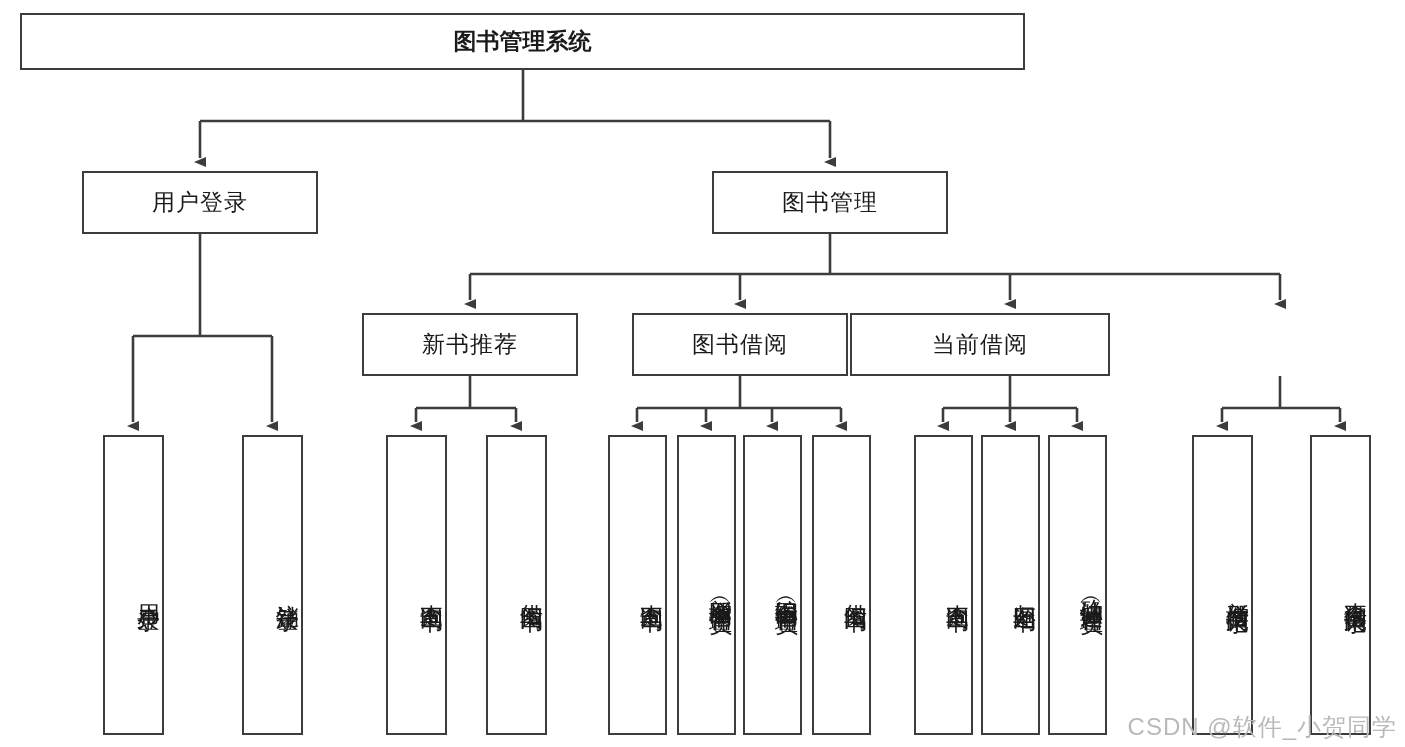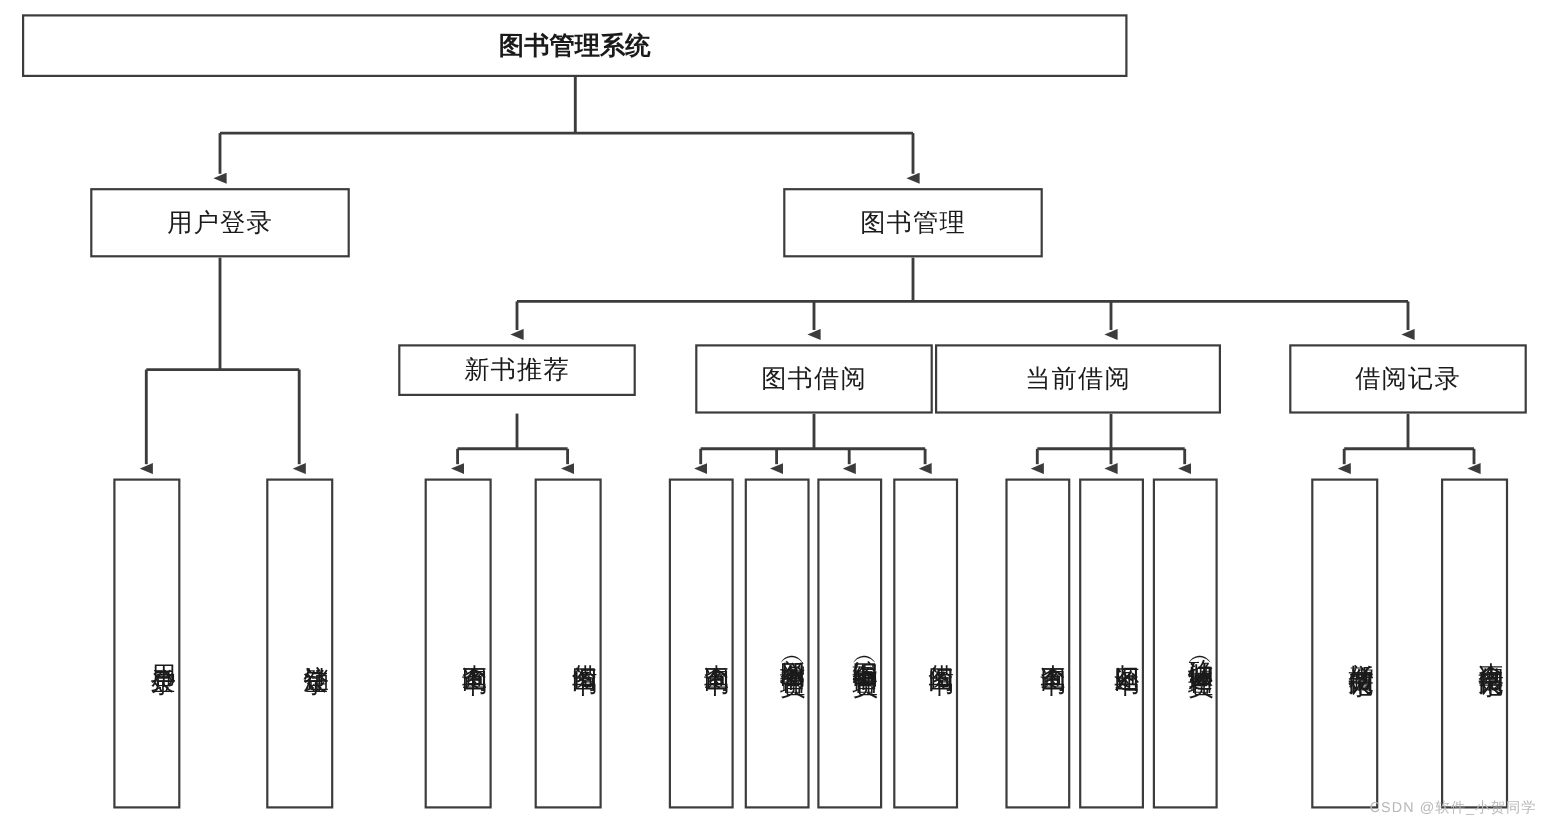--- a/index.html
+++ b/index.html
@@ -7,21 +7,21 @@
   #stage{position:relative;width:1405px;height:747px;background:#ffffff;overflow:hidden;}
   svg#wires{position:absolute;left:0;top:0;width:1405px;height:747px;}
   .node{position:absolute;box-sizing:border-box;background:#ffffff;
         border:2.5px solid #3c3c3c;display:flex;align-items:center;justify-content:center;
         color:#1a1a1a;}
   .node.h{font-size:23px;letter-spacing:1px;}
   .node.root{font-size:23px;}
   .node.v{writing-mode:vertical-rl;text-orientation:upright;font-size:23px;
           line-height:1.18;letter-spacing:2px;padding-top:10px;
           align-items:flex-start;justify-content:center;}
-  .wm{position:absolute;right:8px;bottom:4px;font-size:13px;color:#b9b9b9;
+  .wm{position:absolute;right:8px;bottom:4px;font-size:24px;color:#b9b9b9;
       letter-spacing:1px;white-space:nowrap;}
 </style>
 </head>
 <body>
 
 <div id="stage">
 
   <svg id="wires" viewBox="0 0 1405 747" xmlns="http://www.w3.org/2000/svg">
     <defs>
       <marker id="arr" markerWidth="10" markerHeight="12" refX="1" refY="6" orient="auto" markerUnits="userSpaceOnUse">
@@ -76,31 +76,28 @@
     <span>图书管理系统</span>
   </div>
 
   <div class="node h" style="left:82px;top:171px;width:236px;height:63px;">
     <span>用户登录</span>
   </div>
   <div class="node h" style="left:712px;top:171px;width:236px;height:63px;font-family:Liberation Serif, serif;">
     <span>图书管理</span>
   </div>
 
-  <div class="node h" style="left:362px;top:313px;width:216px;height:47px;">
+  <div class="node h" style="left:362px;top:313px;width:216px;height:63px;">
     <span>新书推荐</span>
   </div>
   <div class="node h" style="left:632px;top:313px;width:216px;height:63px;">
     <span>图书借阅</span>
   </div>
   <div class="node h" style="left:850px;top:313px;width:260px;height:63px;">
     <span>当前借阅</span>
-  </div>
-  <div class="node h" style="left:1172px;top:313px;width:216px;height:63px;">
-    <span>借阅记录</span>
   </div>
 
   <div class="node v" style="left:103px;top:435px;width:61px;height:300px;">
     <span>用户登录</span>
   </div>
   <div class="node v" style="left:242px;top:435px;width:61px;height:300px;">
     <span>注销登录</span>
   </div>
 
   <div class="node v" style="left:386px;top:435px;width:61px;height:300px;">

